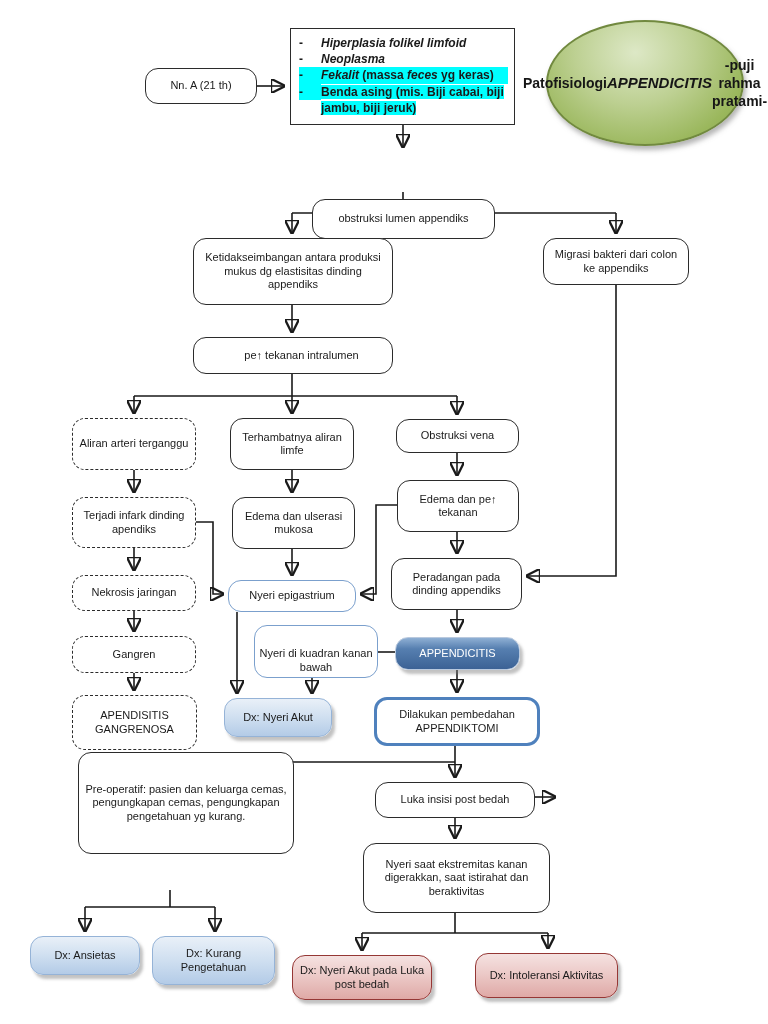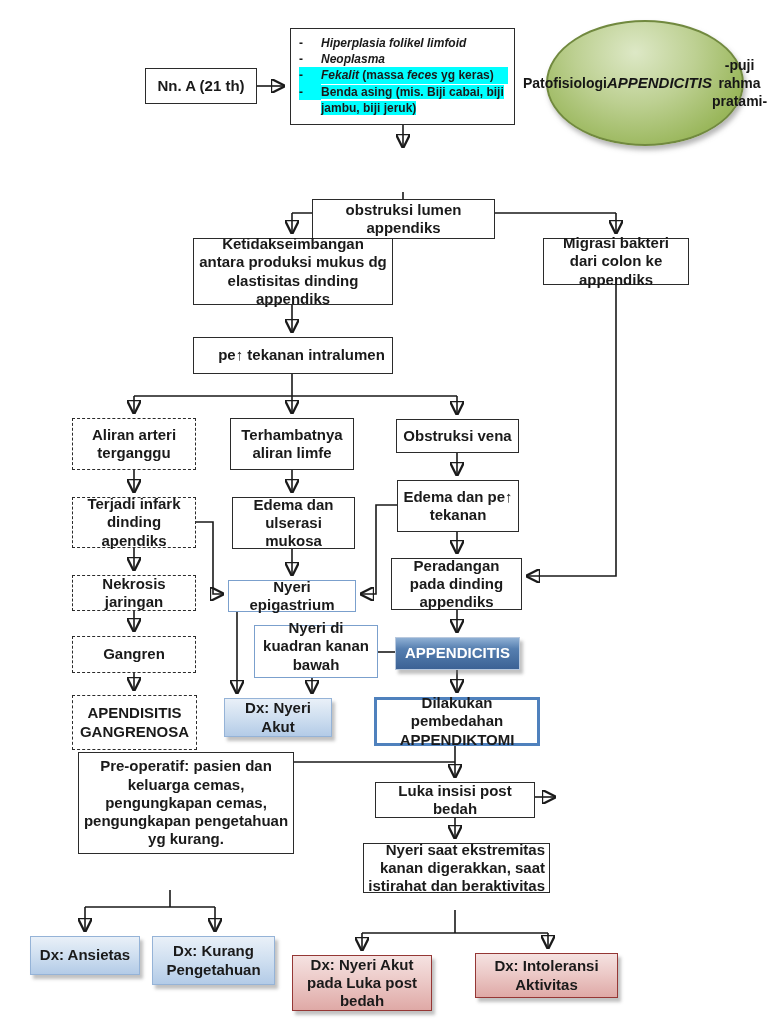--- a/index.html
+++ b/index.html
@@ -2,21 +2,21 @@
 <html><head>
 <meta charset="utf-8">
 <style>
   html,body{margin:0;padding:0;background:#ffffff;}
   body{font-family:"Liberation Sans", sans-serif;color:#1a1a1a;}
   .canvas{position:relative;width:768px;height:1024px;background:#ffffff;overflow:hidden;}
   svg.connectors{position:absolute;left:0;top:0;width:768px;height:1024px;}
   svg.connectors path{stroke:#1a1a1a;stroke-width:1.6;fill:none;}
   svg.connectors path.a{marker-end:url(#arr);}
   .node{position:absolute;box-sizing:border-box;display:flex;align-items:center;justify-content:center;
-        text-align:center;font-size:15px;font-weight:bold;line-height:1.22;padding:3px 4px;background:#fff;}
+        text-align:center;font-size:11px;font-weight:normal;line-height:1.22;padding:3px 4px;background:#fff;border-radius:13px;}
   .solid{border:1.6px solid #2b2b2b;}
   .dashed{border:1.6px dashed #2b2b2b;}
   .blueborder{border:1.6px solid #7ba0cd;}
   .thickblue{border:3px solid #4f81bd;}
   .bluefill{background:linear-gradient(180deg,#8fb0d4 0%,#567fb0 35%,#3c6295 100%);
             border:1px solid #b9c9de;color:#ffffff;
             box-shadow:3px 4px 3px rgba(120,120,120,0.45);}
   .dxblue{background:linear-gradient(180deg,#e9f0f8 0%,#cfdff0 50%,#b3cbe7 100%);
           border:1.5px solid #95b3d7;box-shadow:3px 4px 3px rgba(120,120,120,0.45);}
   .dxpink{background:linear-gradient(180deg,#f5e2e1 0%,#eccac8 45%,#dfa9a6 100%);
@@ -193,33 +193,33 @@
 
   <div class="node solid" style="left:78px;top:752px;width:216px;height:102px;">
     <span>Pre-operatif: pasien dan keluarga cemas, pengungkapan cemas, pengungkapan pengetahuan yg kurang.</span>
   </div>
 
   <div class="node solid" style="left:375px;top:782px;width:160px;height:36px;">
     <span>Luka insisi post bedah</span>
   </div>
 
 
-  <div class="node solid" style="left:363px;top:843px;width:187px;height:50px;text-align:right;">
+  <div class="node solid" style="left:363px;top:843px;width:187px;height:70px;">
     <span>Nyeri saat ekstremitas kanan digerakkan, saat istirahat dan beraktivitas</span>
   </div>
 
   <div class="node dxblue" style="left:30px;top:936px;width:110px;height:39px;">
     <span>Dx: Ansietas</span>
   </div>
 
   <div class="node dxblue" style="left:152px;top:936px;width:123px;height:49px;">
     <span>Dx: Kurang Pengetahuan</span>
   </div>
 
-  <div class="node dxpink" style="left:292px;top:955px;width:140px;height:56px;">
+  <div class="node dxpink" style="left:292px;top:955px;width:140px;height:45px;">
     <span>Dx: Nyeri Akut pada Luka post bedah</span>
   </div>
 
   <div class="node dxpink" style="left:475px;top:953px;width:143px;height:45px;">
     <span>Dx: Intoleransi Aktivitas</span>
   </div>
 
 </div>
 
 </body></html>

